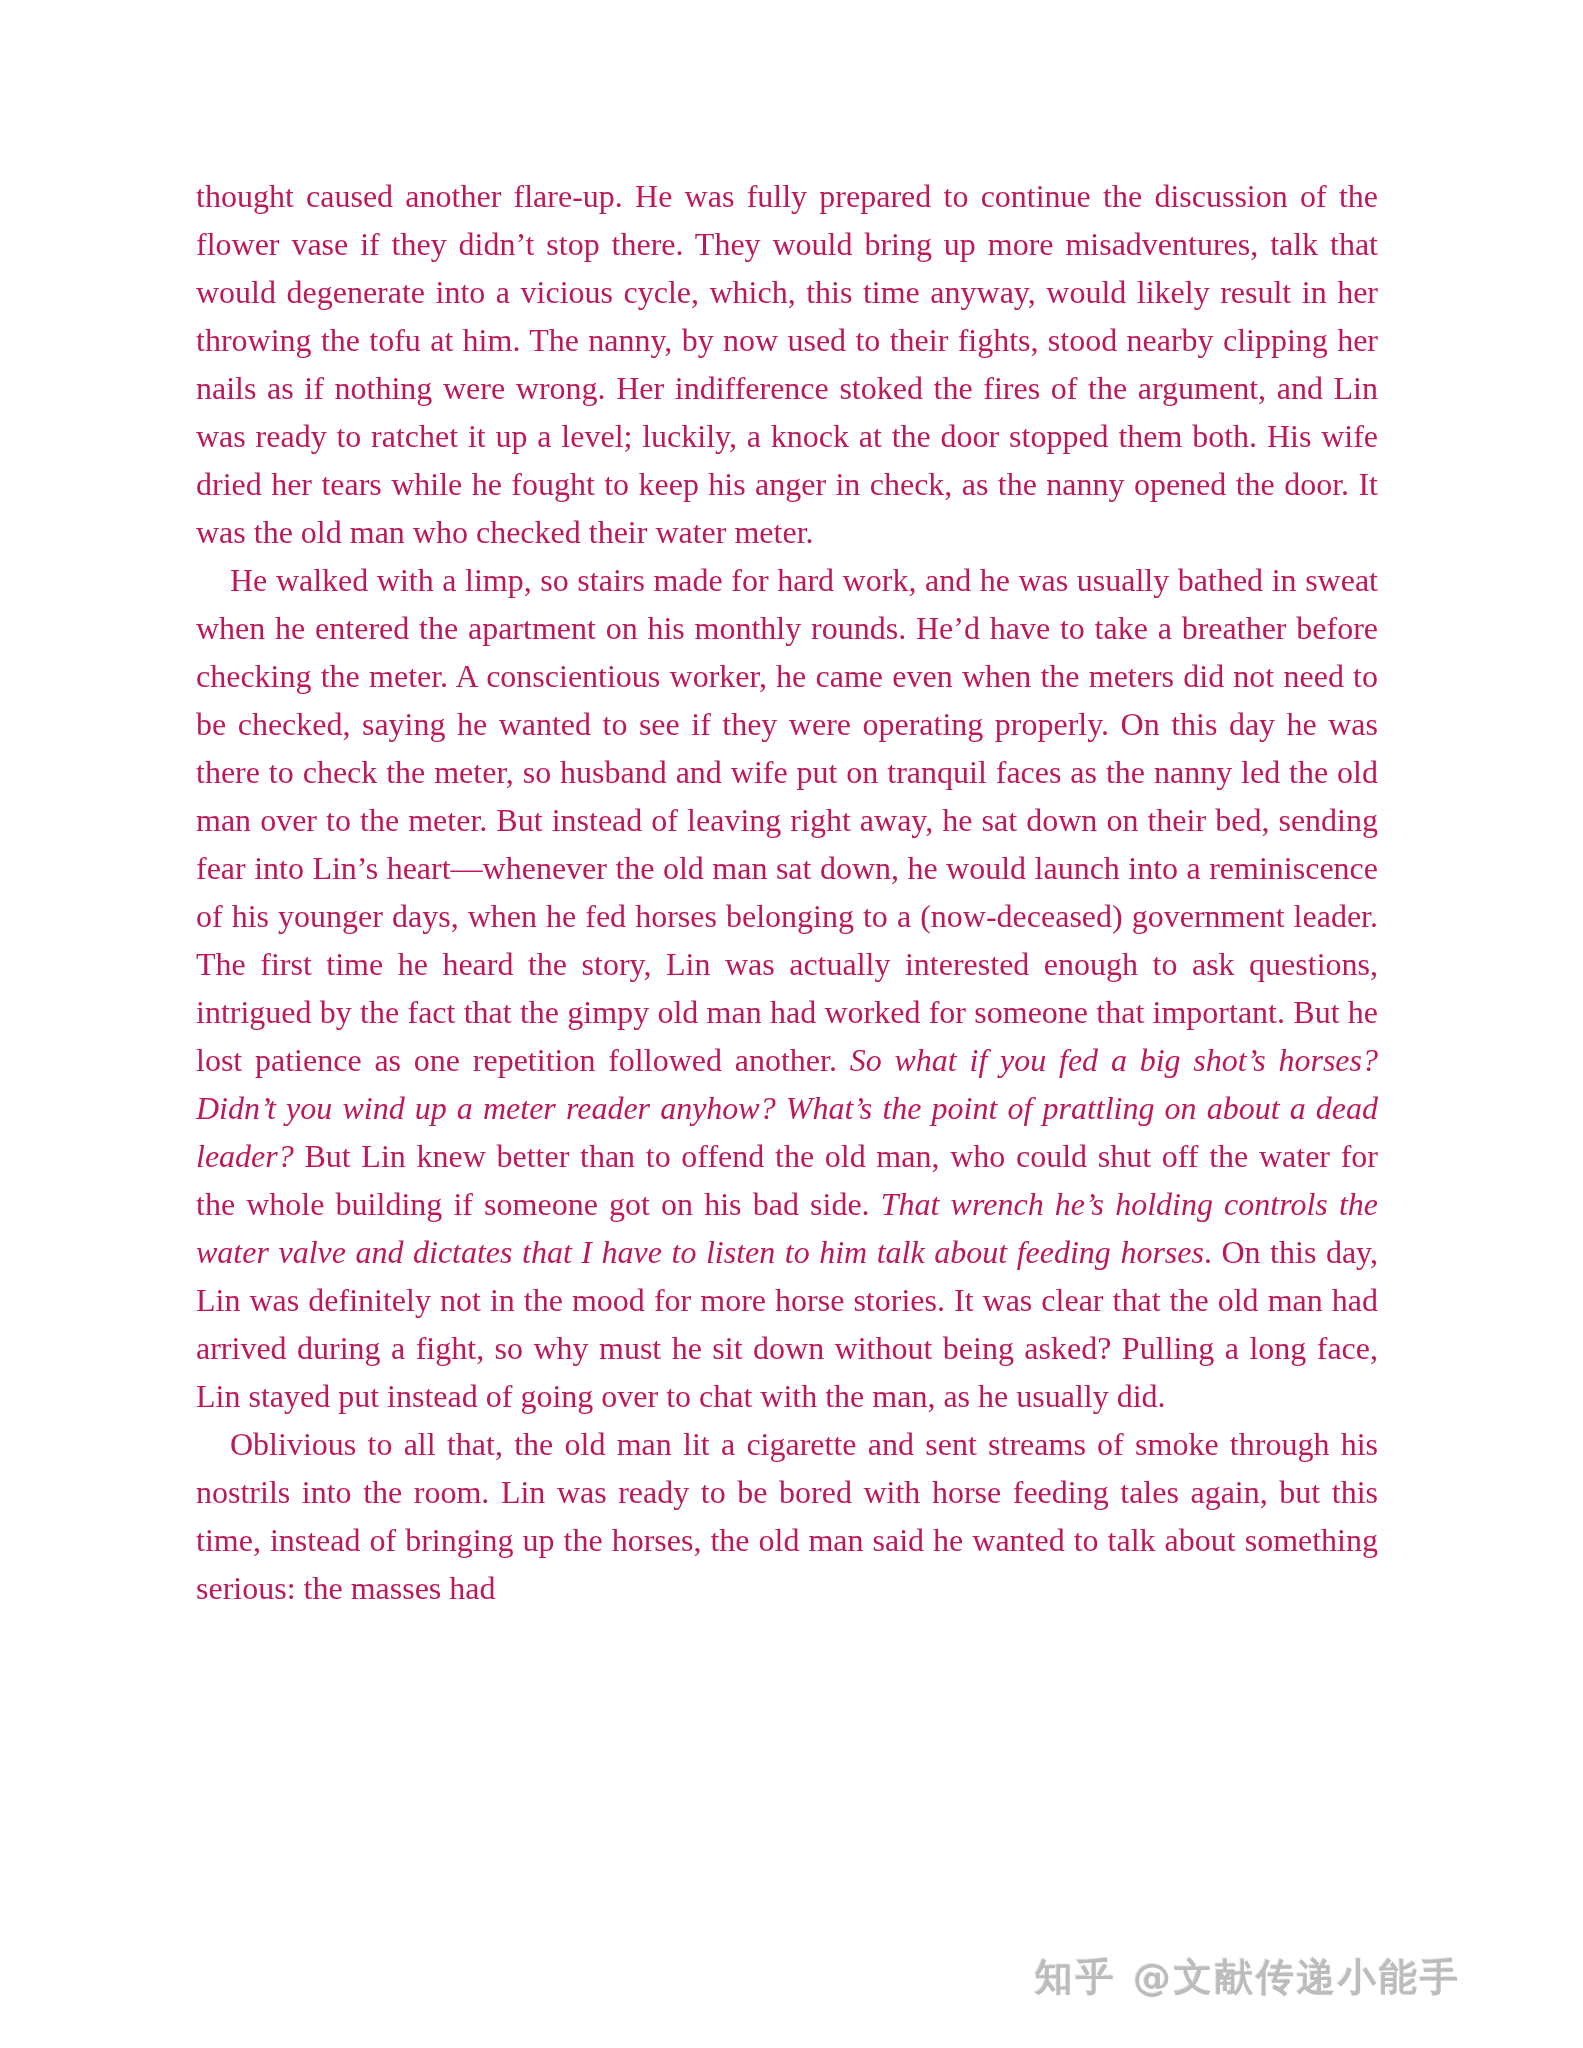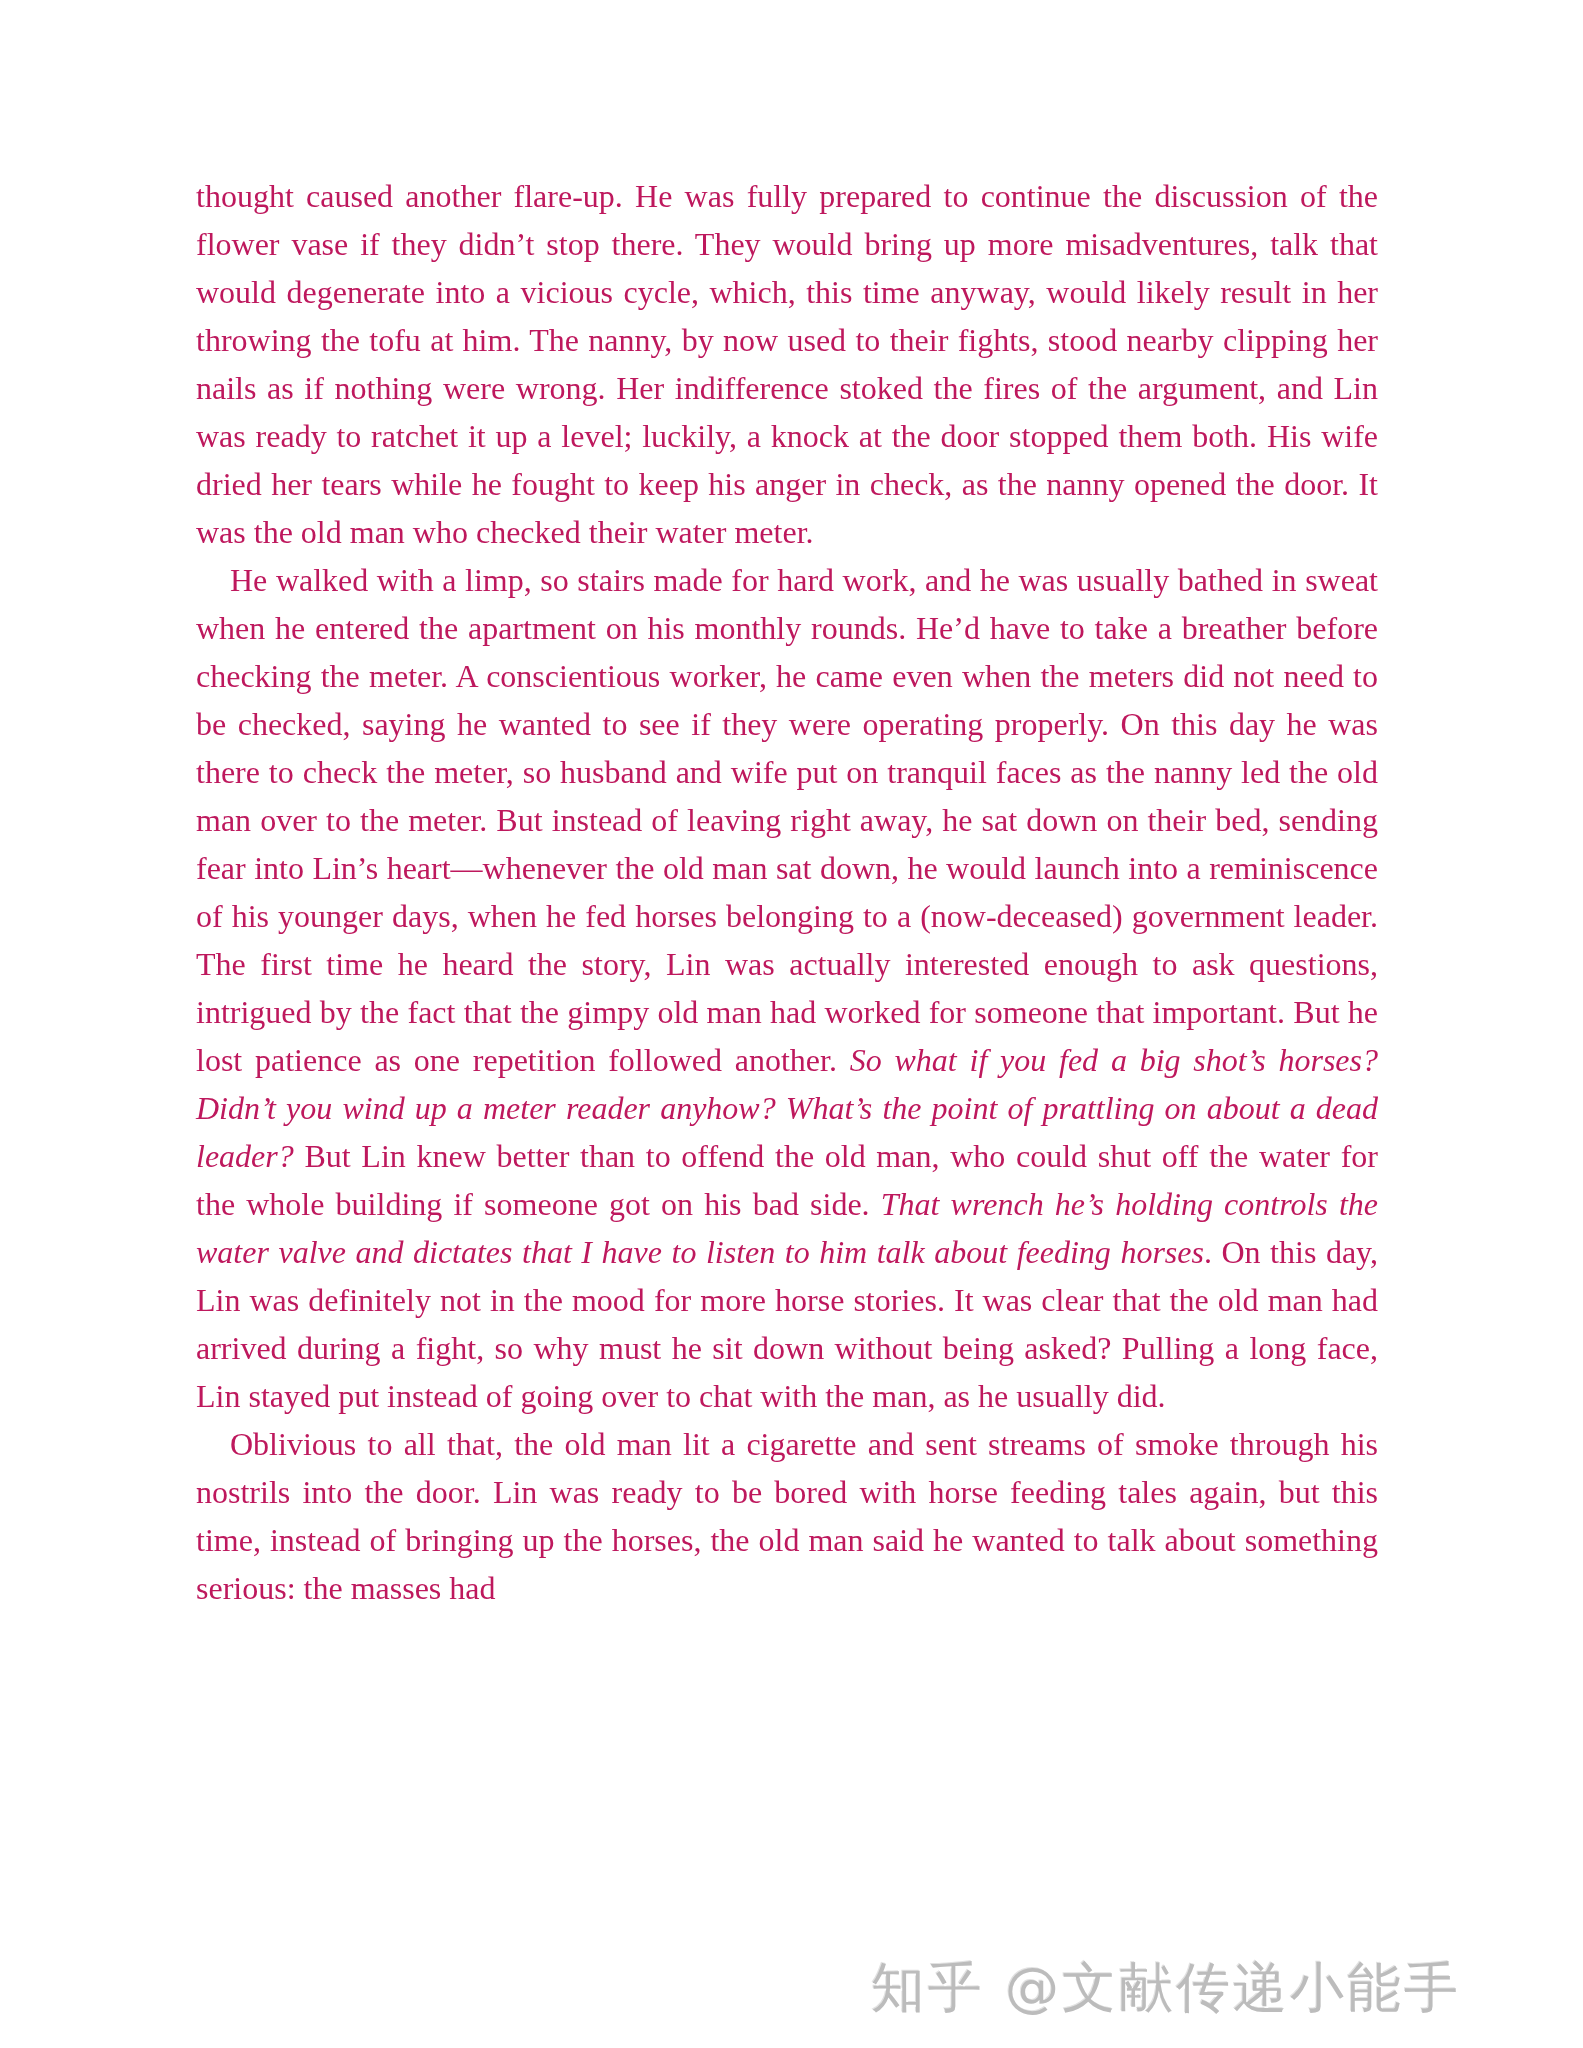--- a/index.html
+++ b/index.html
@@ -32,32 +32,32 @@
   .text-block p.indent {
     text-indent: 34px;
   }
   .seg-italic {
     font-style: italic;
   }
   .watermark {
     position: absolute;
     right: 122px;
     top: 1952px;
-    font-size: 54px;
-    font-weight: normal;
+    font-size: 38px;
+    font-weight: bold;
     letter-spacing: 3px;
     color: #bcbcbc;
     font-family: "DejaVu Sans", sans-serif;
     text-shadow: 2px 2px 0 rgba(255,255,255,0.95), -1px -1px 0 rgba(140,140,140,0.25);
     white-space: nowrap;
   }
 </style>
 </head>
 <body>
 
 <div class="page">
   <div class="text-block" id="text-container">
       <p><span>thought caused another flare-up. He was fully prepared to continue the discussion of the flower vase if they didn’t stop there. They would bring up more misadventures, talk that would degenerate into a vicious cycle, which, this time anyway, would likely result in her throwing the tofu at him. The nanny, by now used to their fights, stood nearby clipping her nails as if nothing were wrong. Her indifference stoked the fires of the argument, and Lin was ready to ratchet it up a level; luckily, a knock at the door stopped them both. His wife dried her tears while he fought to keep his anger in check, as the nanny opened the door. It was the old man who checked their water meter.</span></p>
       <p class="indent"><span>He walked with a limp, so stairs made for hard work, and he was usually bathed in sweat when he entered the apartment on his monthly rounds. He’d have to take a breather before checking the meter. A conscientious worker, he came even when the meters did not need to be checked, saying he wanted to see if they were operating properly. On this day he was there to check the meter, so husband and wife put on tranquil faces as the nanny led the old man over to the meter. But instead of leaving right away, he sat down on their bed, sending fear into Lin’s heart—whenever the old man sat down, he would launch into a reminiscence of his younger days, when he fed horses belonging to a (now-deceased) government leader. The first time he heard the story, Lin was actually interested enough to ask questions, intrigued by the fact that the gimpy old man had worked for someone that important. But he lost patience as one repetition followed another. </span><span class="seg-italic">So what if you fed a big shot’s horses? Didn’t you wind up a meter reader anyhow? What’s the point of prattling on about a dead leader?</span><span> But Lin knew better than to offend the old man, who could shut off the water for the whole building if someone got on his bad side. </span><span class="seg-italic">That wrench he’s holding controls the water valve and dictates that I have to listen to him talk about feeding horses</span><span>. On this day, Lin was definitely not in the mood for more horse stories. It was clear that the old man had arrived during a fight, so why must he sit down without being asked? Pulling a long face, Lin stayed put instead of going over to chat with the man, as he usually did.</span></p>
-      <p class="indent"><span>Oblivious to all that, the old man lit a cigarette and sent streams of smoke through his nostrils into the door. Lin was ready to be bored with horse feeding tales again, but this time, instead of bringing up the horses, the old man said he wanted to talk about something serious: the masses had</span></p>
+      <p class="indent"><span>Oblivious to all that, the old man lit a cigarette and sent streams of smoke through his nostrils into the room. Lin was ready to be bored with horse feeding tales again, but this time, instead of bringing up the horses, the old man said he wanted to talk about something serious: the masses had</span></p>
     </div>
   <div class="watermark">知乎 @文献传递小能手</div>
 </div>
 
 </body></html>

